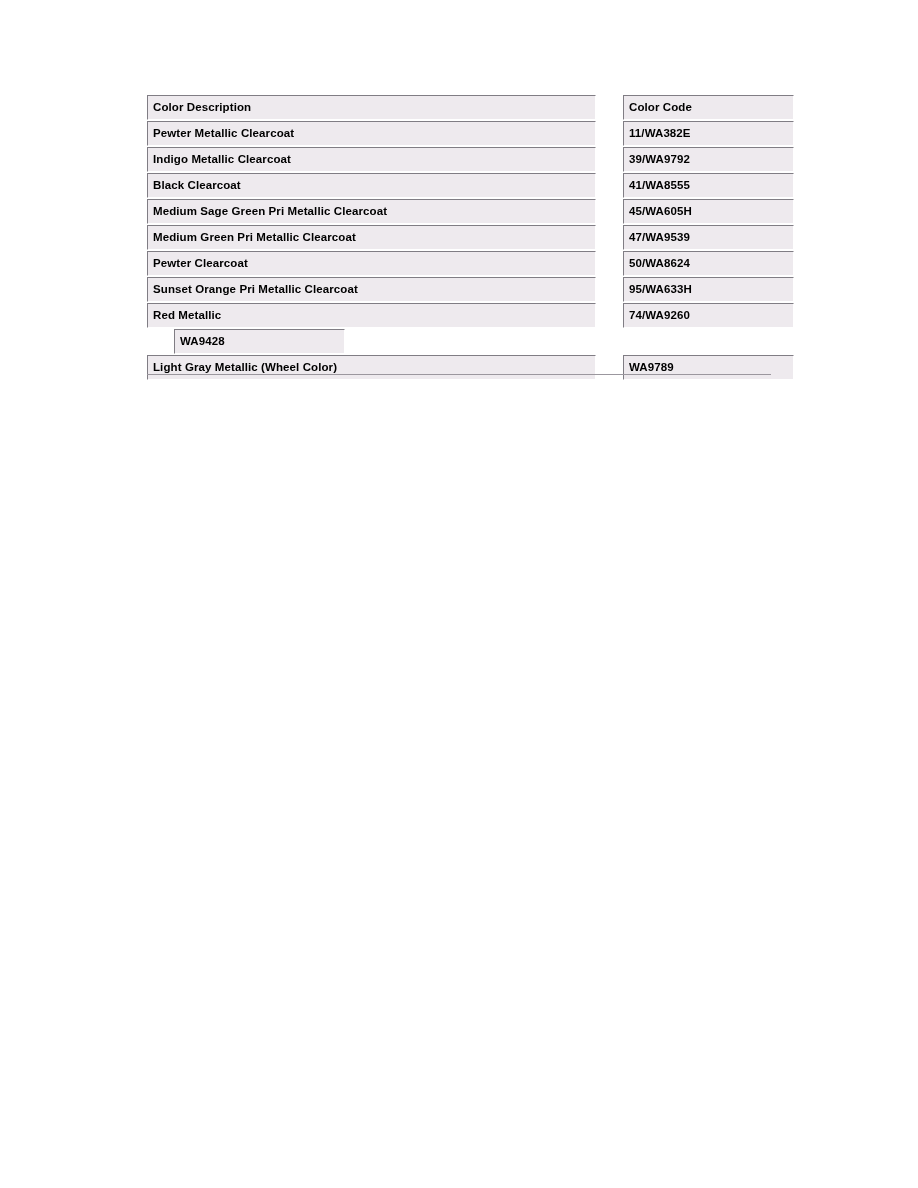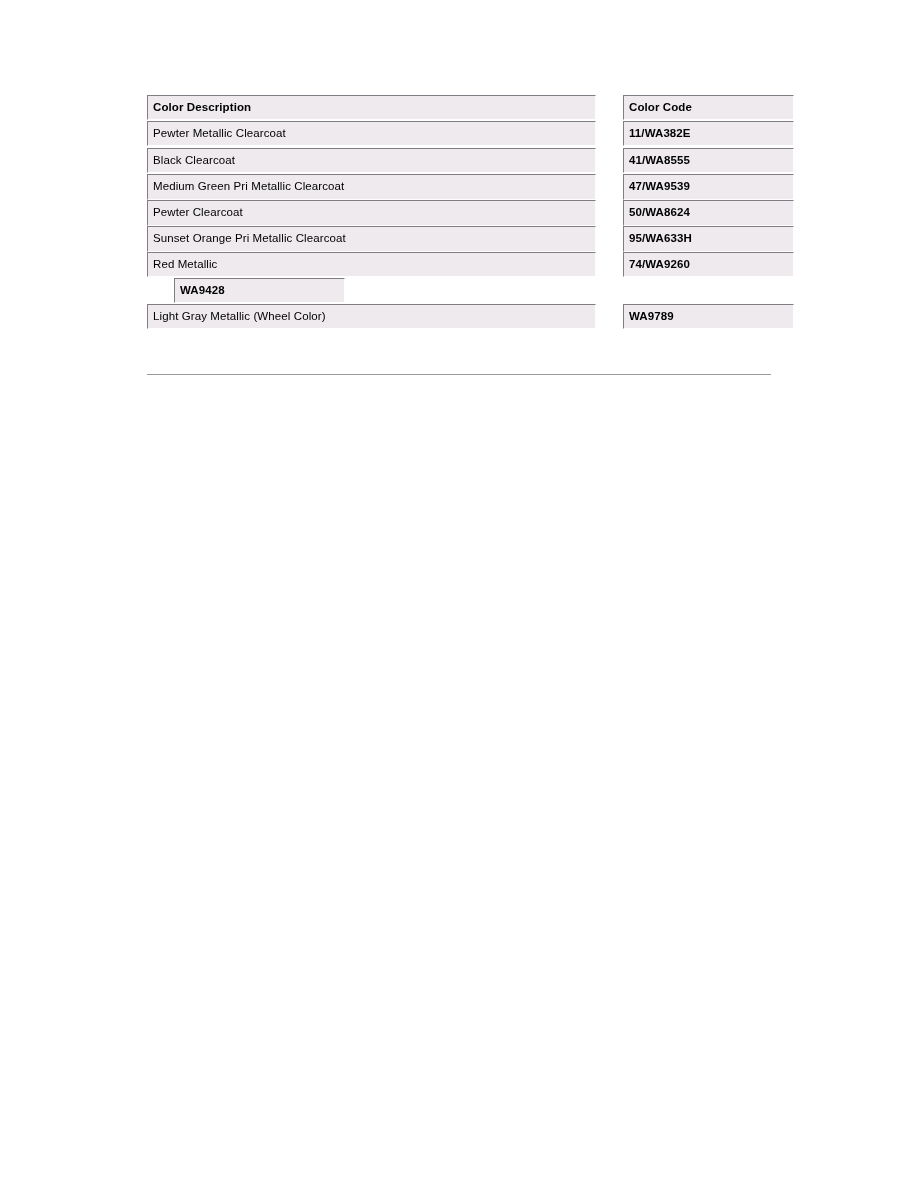--- a/index.html
+++ b/index.html
@@ -50,20 +50,21 @@
     border-left: 1px solid #807d84;
     border-bottom: 1px solid #ffffff;
     border-right: 1px solid #ffffff;
     font-size: 11.5px;
     line-height: 1;
     color: #000000;
     display: flex;
     align-items: center;
     padding: 0 0 0 5px;
     letter-spacing: 0.1px;
+    font-weight: bold;
   }
 
   .cell-desc {
     width: 449px;
     flex: 0 0 449px;
   }
 
   .gutter {
     flex: 0 0 4px;
     background: #ffffff;
@@ -110,27 +111,37 @@
     </div>
     <div class="row-gap"></div>
 
     <div id="table-body">
         <div class="table-row">
           <div class="cell cell-desc">Pewter Metallic Clearcoat</div>
           <div class="gutter"></div>
           <div class="cell cell-code">11/WA382E</div>
         </div>
         <div class="row-gap"></div>
+        <div class="table-row">
+          <div class="cell cell-desc">Indigo Metallic Clearcoat</div>
+          <div class="gutter"></div>
+          <div class="cell cell-code">39/WA9792</div>
+        </div>
         <div class="row-gap"></div>
         <div class="table-row">
           <div class="cell cell-desc">Black Clearcoat</div>
           <div class="gutter"></div>
           <div class="cell cell-code">41/WA8555</div>
         </div>
         <div class="row-gap"></div>
+        <div class="table-row">
+          <div class="cell cell-desc">Medium Sage Green Pri Metallic Clearcoat</div>
+          <div class="gutter"></div>
+          <div class="cell cell-code">45/WA605H</div>
+        </div>
         <div class="row-gap"></div>
         <div class="table-row">
           <div class="cell cell-desc">Medium Green Pri Metallic Clearcoat</div>
           <div class="gutter"></div>
           <div class="cell cell-code">47/WA9539</div>
         </div>
         <div class="row-gap"></div>
         <div class="table-row">
           <div class="cell cell-desc">Pewter Clearcoat</div>
           <div class="gutter"></div>

